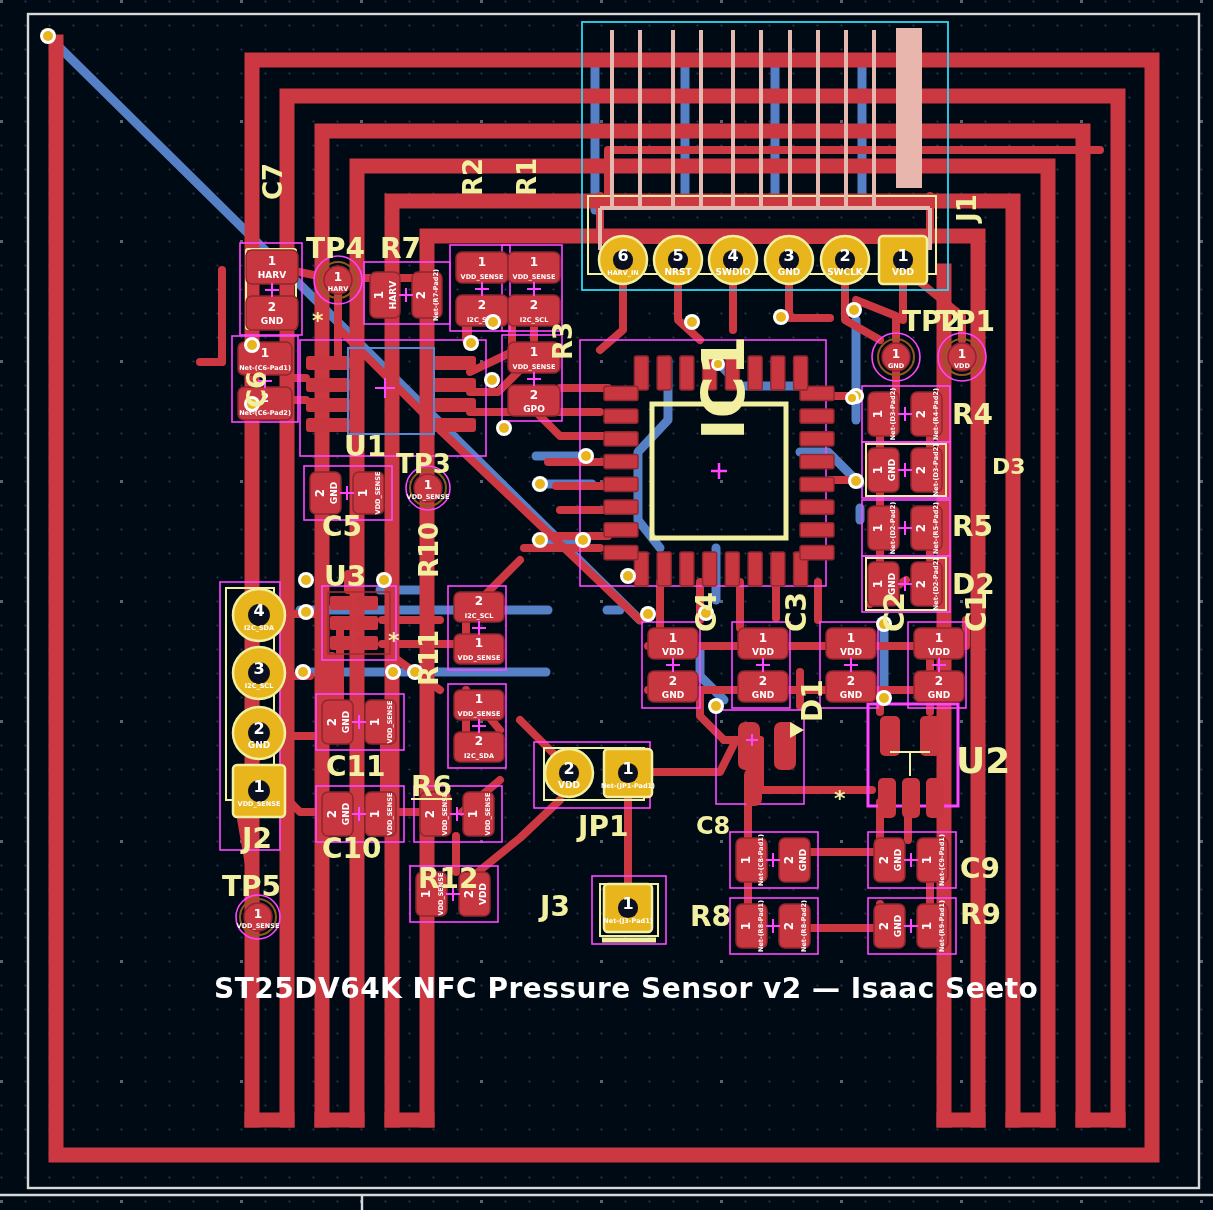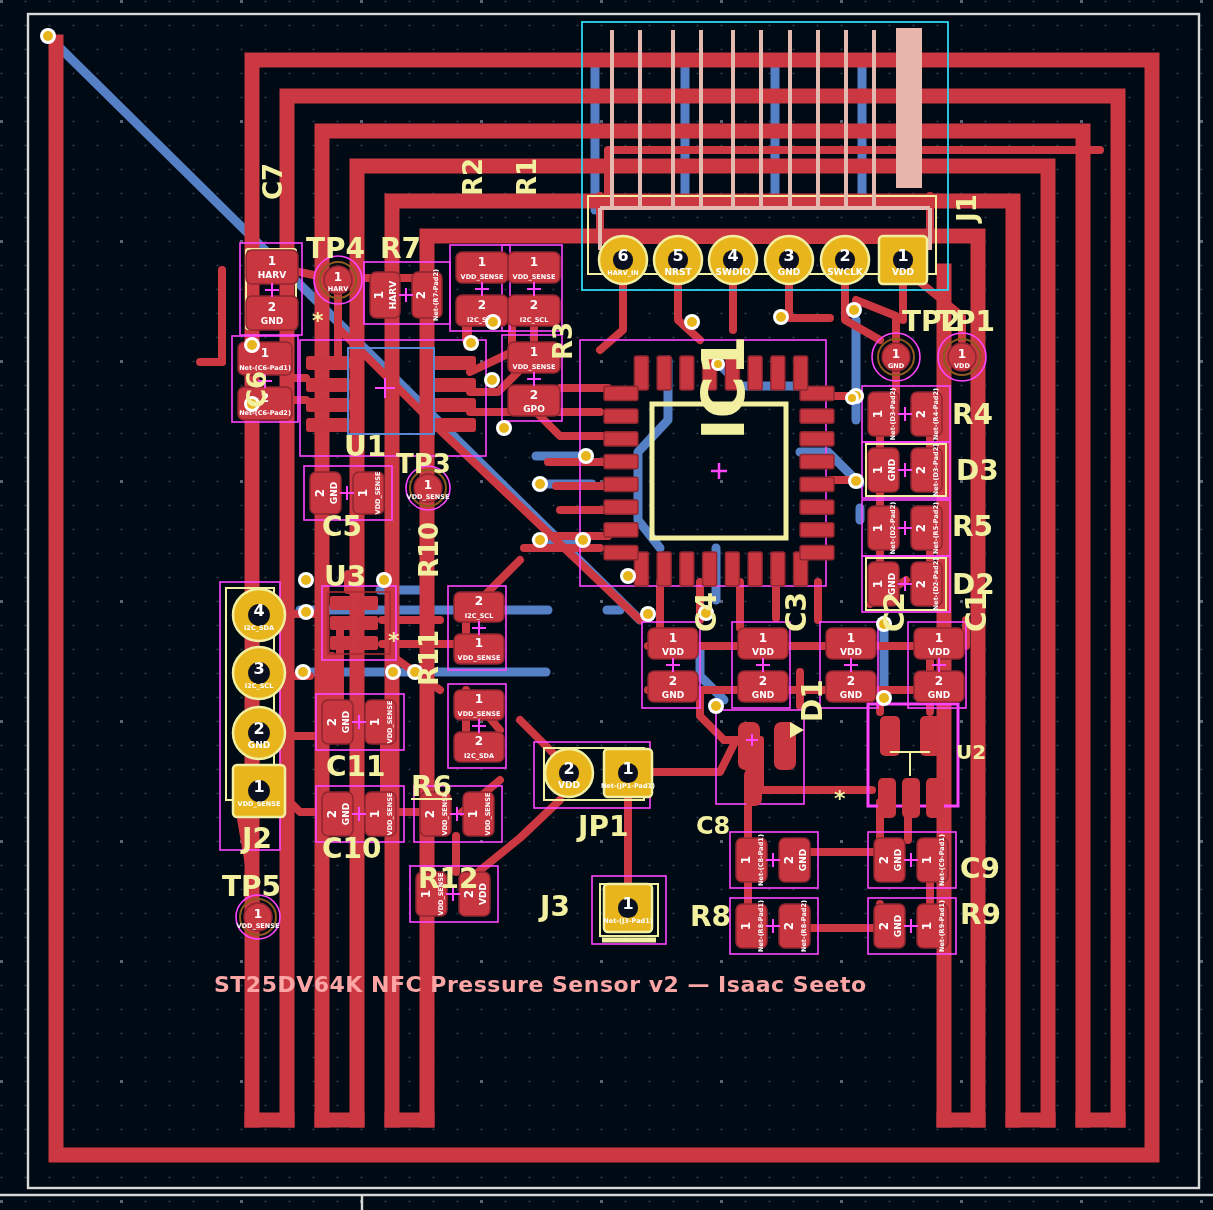--- a/index.html
+++ b/index.html
@@ -2,22 +2,22 @@
 <html><head>
 <meta charset="utf-8">
 <style>
   html,body{margin:0;padding:0;background:#0b1220;}
   body{font-family:"DejaVu Sans",sans-serif;}
   #canvas{position:relative;width:1213px;height:1210px;background:#000a14;overflow:hidden;}
   .layer{position:absolute;left:0;top:0;width:1213px;height:1210px;}
   svg{display:block;}
   .refdes{position:absolute;color:#f2efa0;font-family:"DejaVu Sans",sans-serif;font-weight:700;
           white-space:nowrap;pointer-events:none;}
-  .title-text{position:absolute;color:#fca5a5;font-family:"DejaVu Sans",sans-serif;font-weight:700;
-              font-size:22px;letter-spacing:.5px;white-space:nowrap;}
+  .title-text{position:absolute;color:#ffffff;font-family:"DejaVu Sans",sans-serif;font-weight:700;
+              font-size:28px;letter-spacing:.5px;white-space:nowrap;}
   .padlbl{fill:#ffffff;font-family:"DejaVu Sans",sans-serif;font-weight:700;}
   .padnum{fill:#ffffff;font-family:"DejaVu Sans",sans-serif;font-weight:700;}
 </style>
 </head>
 <body>
 
 <div id="canvas">
 
   <svg class="layer" width="1213" height="1210">
     <defs>
@@ -847,40 +847,40 @@
       <div class="refdes" style="left: 548px; top: 360px; font-size: 26px; transform: rotate(-90deg); transform-origin: left top;">R3</div>
       <div class="refdes" style="left: 242px; top: 408px; font-size: 26px; transform: rotate(-90deg); transform-origin: left top;">C6</div>
       <div class="refdes" style="left: 312px; top: 430px; font-size: 28px; transform-origin: left top; margin-left: 32px;">U1</div>
       <div class="refdes" style="left: 396px; top: 442px; font-size: 26px; transform-origin: left top; margin-top: 7px;">TP3</div>
       <div class="refdes" style="left: 322px; top: 510px; font-size: 28px; transform-origin: left top;">C5</div>
       <div class="refdes" style="left: 690px; top: 440px; font-size: 58px; transform: rotate(-90deg); transform-origin: left top;">IC1</div>
       <div class="refdes" style="left: 952px; top: 222px; font-size: 26px; transform: rotate(-90deg); transform-origin: left top;">J1</div>
       <div class="refdes" style="left: 866px; top: 305px; font-size: 28px; transform-origin: left top; margin-left: 36px;">TP2</div>
       <div class="refdes" style="left: 936px; top: 305px; font-size: 28px; transform-origin: left top;">TP1</div>
       <div class="refdes" style="left: 952px; top: 398px; font-size: 28px; transform-origin: left top;">R4</div>
-      <div class="refdes" style="left: 956px; top: 454px; font-size: 28px; transform-origin: left top;">D3</div>
+      <div class="refdes" style="left: 992px; top: 454px; font-size: 22px; transform-origin: left top;">D3</div>
       <div class="refdes" style="left: 952px; top: 510px; font-size: 28px; transform-origin: left top;">R5</div>
       <div class="refdes" style="left: 952px; top: 568px; font-size: 28px; transform-origin: left top;">D2</div>
       <div class="refdes" style="left: 324px; top: 560px; font-size: 28px; transform-origin: left top;">U3</div>
       <div class="refdes" style="left: 414px; top: 578px; font-size: 26px; transform: rotate(-90deg); transform-origin: left top;">R10</div>
       <div class="refdes" style="left: 414px; top: 686px; font-size: 26px; transform: rotate(-90deg); transform-origin: left top;">R11</div>
       <div class="refdes" style="left: 326px; top: 750px; font-size: 28px; transform-origin: left top;">C11</div>
       <div class="refdes" style="left: 322px; top: 832px; font-size: 28px; transform-origin: left top;">C10</div>
       <div class="refdes" style="left: 242px; top: 822px; font-size: 28px; transform-origin: left top;">J2</div>
       <div class="refdes" style="left: 222px; top: 870px; font-size: 28px; transform-origin: left top;">TP5</div>
       <div class="refdes" style="left: 411px; top: 770px; font-size: 28px; transform-origin: left top; text-decoration: underline;">R6</div>
       <div class="refdes" style="left: 418px; top: 842px; font-size: 28px; transform-origin: left top; margin-top: 20px;">R12</div>
       <div class="refdes" style="left: 578px; top: 810px; font-size: 28px; transform-origin: left top;">JP1</div>
       <div class="refdes" style="left: 540px; top: 890px; font-size: 28px; transform-origin: left top;">J3</div>
       <div class="refdes" style="left: 690px; top: 632px; font-size: 28px; transform: rotate(-90deg); transform-origin: left top;">C4</div>
       <div class="refdes" style="left: 780px; top: 632px; font-size: 28px; transform: rotate(-90deg); transform-origin: left top;">C3</div>
       <div class="refdes" style="left: 878px; top: 632px; font-size: 28px; transform: rotate(-90deg); transform-origin: left top;">C2</div>
       <div class="refdes" style="left: 960px; top: 632px; font-size: 28px; transform: rotate(-90deg); transform-origin: left top;">C1</div>
       <div class="refdes" style="left: 796px; top: 722px; font-size: 28px; transform: rotate(-90deg); transform-origin: left top;">D1</div>
-      <div class="refdes" style="left: 956px; top: 740px; font-size: 20px; transform-origin: left top;">U2</div>
+      <div class="refdes" style="left: 956px; top: 740px; font-size: 36px; transform-origin: left top;">U2</div>
       <div class="refdes" style="left: 696px; top: 812px; font-size: 24px; transform-origin: left top;">C8</div>
       <div class="refdes" style="left: 960px; top: 828px; font-size: 28px; transform-origin: left top; margin-top: 24px;">C9</div>
       <div class="refdes" style="left: 690px; top: 900px; font-size: 28px; transform-origin: left top;">R8</div>
       <div class="refdes" style="left: 960px; top: 898px; font-size: 28px; transform-origin: left top; text-align: right;">R9</div>
     </div>
 
   <div class="title-text" id="board-title" style="left:214px;top:972px;">ST25DV64K NFC Pressure Sensor v2 — Isaac Seeto</div>
 
 </div>
 

